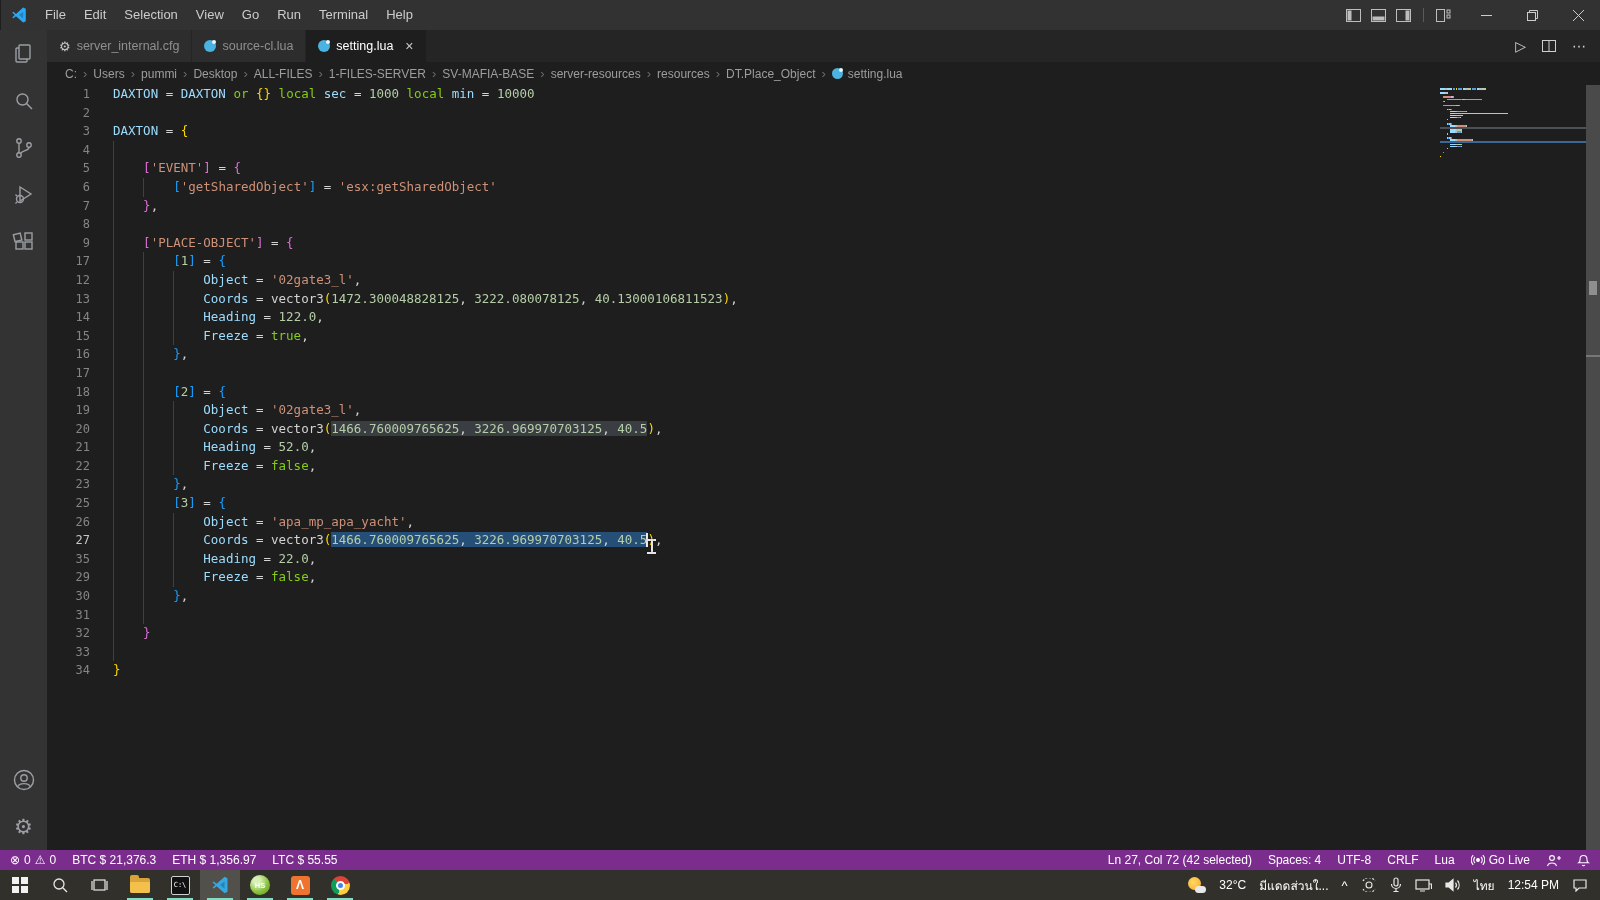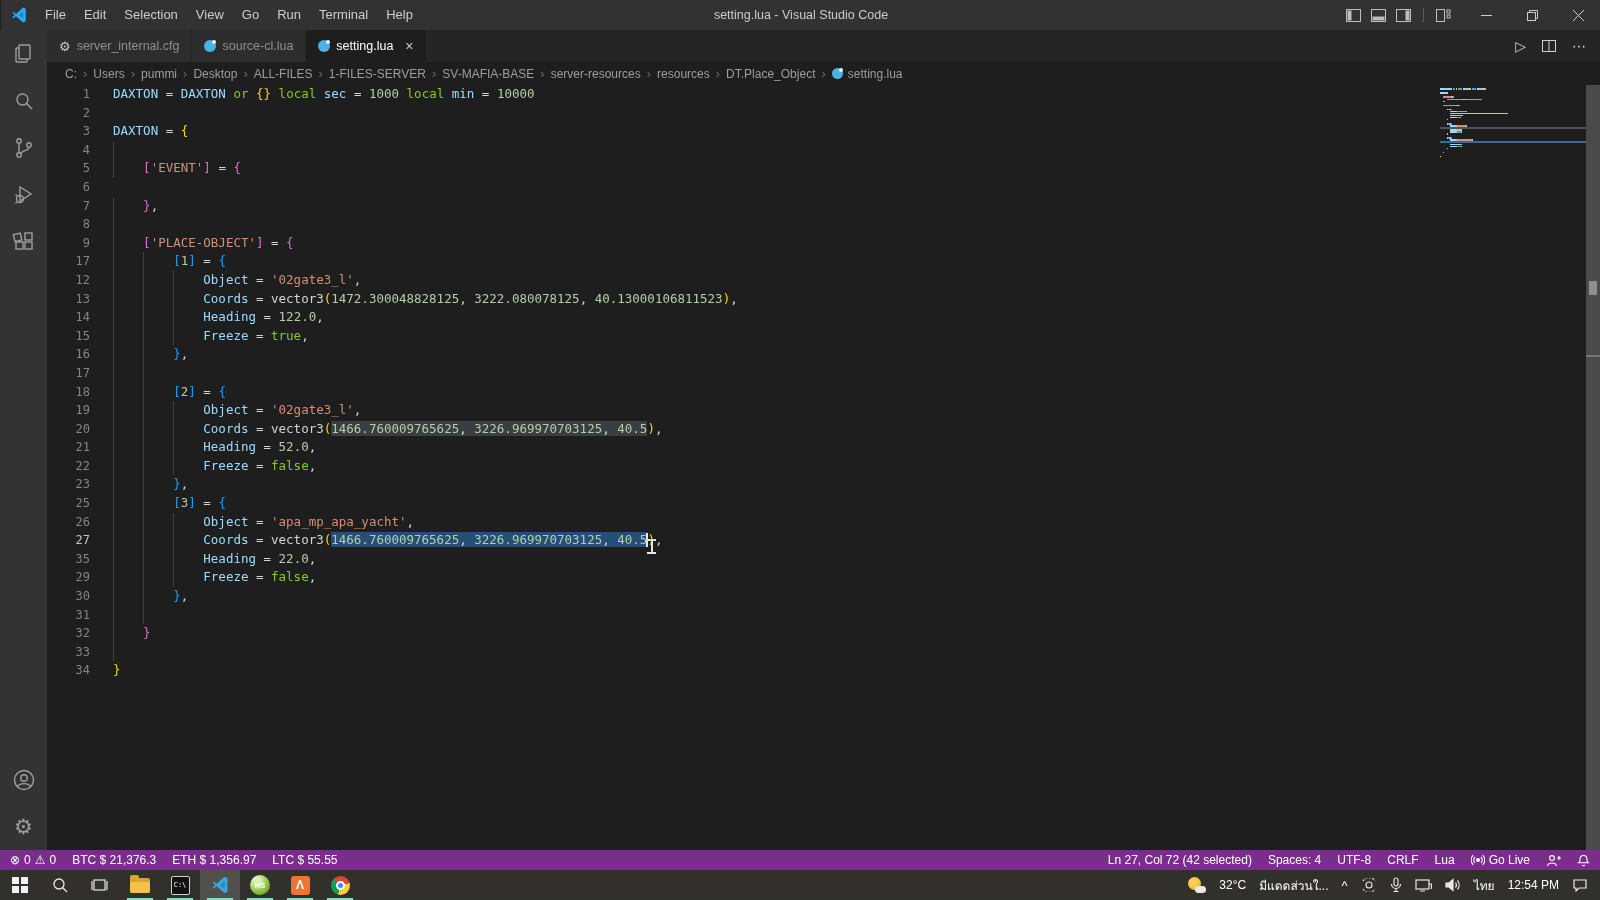--- a/index.html
+++ b/index.html
@@ -130,21 +130,20 @@
     <nav id="menus" style="display:flex;">
         <span class="menu-item">File</span>
         <span class="menu-item">Edit</span>
         <span class="menu-item">Selection</span>
         <span class="menu-item">View</span>
         <span class="menu-item">Go</span>
         <span class="menu-item">Run</span>
         <span class="menu-item">Terminal</span>
         <span class="menu-item">Help</span>
       </nav>
-    <div id="win-title">setting.lua - Visual Studio Code</div>
     <div id="titlebar-right">
       <div class="layout-icons">
         <svg width="15" height="13" viewBox="0 0 15 13">
             <rect x="0.5" y="0.5" width="14" height="12" fill="none" stroke="#bdbdbd"></rect>
             <rect x="1.5" y="1.5" width="4" height="10" fill="#bdbdbd"></rect>
           </svg>
         <svg width="15" height="13" viewBox="0 0 15 13">
             <rect x="0.5" y="0.5" width="14" height="12" fill="none" stroke="#bdbdbd"></rect>
             <rect x="1.5" y="7.5" width="12" height="4" fill="#bdbdbd"></rect>
           </svg>
@@ -275,21 +274,21 @@
         <span class="bc-sep">›</span>
         <span class="lua-badge"></span>
         <span class="bc-item">setting.lua</span>
       </div>
     <div id="code">
         <div class="cline"><span class="ln">1</span><span class="lc"><span class="c-v">DAXTON</span><span class="c-o"> = </span><span class="c-v">DAXTON</span><span class="c-o"> </span><span class="c-k">or</span><span class="c-o"> </span><span class="c-b1">{}</span><span class="c-o"> </span><span class="c-k">local</span><span class="c-o"> </span><span class="c-v">sec</span><span class="c-o"> = </span><span class="c-n">1000</span><span class="c-o"> </span><span class="c-k">local</span><span class="c-o"> </span><span class="c-v">min</span><span class="c-o"> = </span><span class="c-n">10000</span></span></div>
         <div class="cline"><span class="ln">2</span><span class="lc"></span></div>
         <div class="cline"><span class="ln">3</span><span class="lc"><span class="c-v">DAXTON</span><span class="c-o"> = </span><span class="c-b1">{</span></span></div>
         <div class="cline"><span class="ln">4</span><span class="lc"><span class="guide" style="left: 0ch;"></span></span></div>
         <div class="cline"><span class="ln">5</span><span class="lc"><span class="guide" style="left: 0ch;"></span><span class="c-o">    </span><span class="c-b2">[</span><span class="c-s">'EVENT'</span><span class="c-b2">]</span><span class="c-o"> = </span><span class="c-b2">{</span></span></div>
-        <div class="cline"><span class="ln">6</span></div>
+        <div class="cline"><span class="ln">6</span><span class="lc"><span class="guide" style="left: 0ch;"></span><span class="guide" style="left: 4ch;"></span><span class="c-o">        </span><span class="c-b3">[</span><span class="c-s">'getSharedObject'</span><span class="c-b3">]</span><span class="c-o"> = </span><span class="c-s">'esx:getSharedObject'</span></span></div>
         <div class="cline"><span class="ln">7</span><span class="lc"><span class="guide" style="left: 0ch;"></span><span class="c-o">    </span><span class="c-b2">}</span><span class="c-o">,</span></span></div>
         <div class="cline"><span class="ln">8</span><span class="lc"><span class="guide" style="left: 0ch;"></span></span></div>
         <div class="cline"><span class="ln">9</span><span class="lc"><span class="guide" style="left: 0ch;"></span><span class="c-o">    </span><span class="c-b2">[</span><span class="c-s">'PLACE-OBJECT'</span><span class="c-b2">]</span><span class="c-o"> = </span><span class="c-b2">{</span></span></div>
         <div class="cline"><span class="ln">17</span><span class="lc"><span class="guide" style="left: 0ch;"></span><span class="guide" style="left: 4ch;"></span><span class="c-o">        </span><span class="c-b3">[</span><span class="c-n">1</span><span class="c-b3">]</span><span class="c-o"> = </span><span class="c-b3">{</span></span></div>
         <div class="cline"><span class="ln">12</span><span class="lc"><span class="guide" style="left: 0ch;"></span><span class="guide" style="left: 4ch;"></span><span class="guide" style="left: 8ch;"></span><span class="c-o">            </span><span class="c-v">Object</span><span class="c-o"> = </span><span class="c-s">'02gate3_l'</span><span class="c-o">,</span></span></div>
         <div class="cline"><span class="ln">13</span><span class="lc"><span class="guide" style="left: 0ch;"></span><span class="guide" style="left: 4ch;"></span><span class="guide" style="left: 8ch;"></span><span class="c-o">            </span><span class="c-v">Coords</span><span class="c-o"> = </span><span class="c-o">vector3</span><span class="c-b1">(</span><span class="c-n">1472.300048828125</span><span class="c-o">, </span><span class="c-n">3222.080078125</span><span class="c-o">, </span><span class="c-n">40.13000106811523</span><span class="c-b1">)</span><span class="c-o">,</span></span></div>
         <div class="cline"><span class="ln">14</span><span class="lc"><span class="guide" style="left: 0ch;"></span><span class="guide" style="left: 4ch;"></span><span class="guide" style="left: 8ch;"></span><span class="c-o">            </span><span class="c-v">Heading</span><span class="c-o"> = </span><span class="c-n">122.0</span><span class="c-o">,</span></span></div>
         <div class="cline"><span class="ln">15</span><span class="lc"><span class="guide" style="left: 0ch;"></span><span class="guide" style="left: 4ch;"></span><span class="guide" style="left: 8ch;"></span><span class="c-o">            </span><span class="c-v">Freeze</span><span class="c-o"> = </span><span class="c-k">true</span><span class="c-o">,</span></span></div>
         <div class="cline"><span class="ln">16</span><span class="lc"><span class="guide" style="left: 0ch;"></span><span class="guide" style="left: 4ch;"></span><span class="c-o">        </span><span class="c-b3">}</span><span class="c-o">,</span></span></div>
         <div class="cline"><span class="ln">17</span><span class="lc"><span class="guide" style="left: 0ch;"></span><span class="guide" style="left: 4ch;"></span></span></div>

